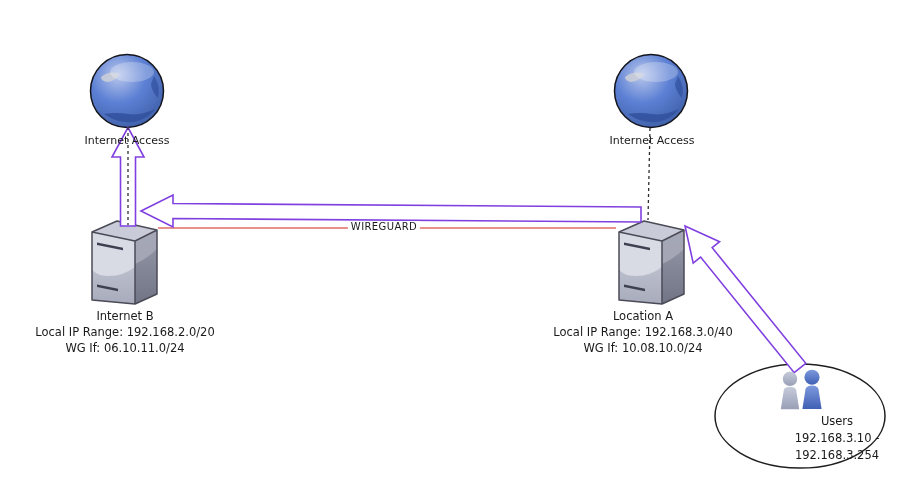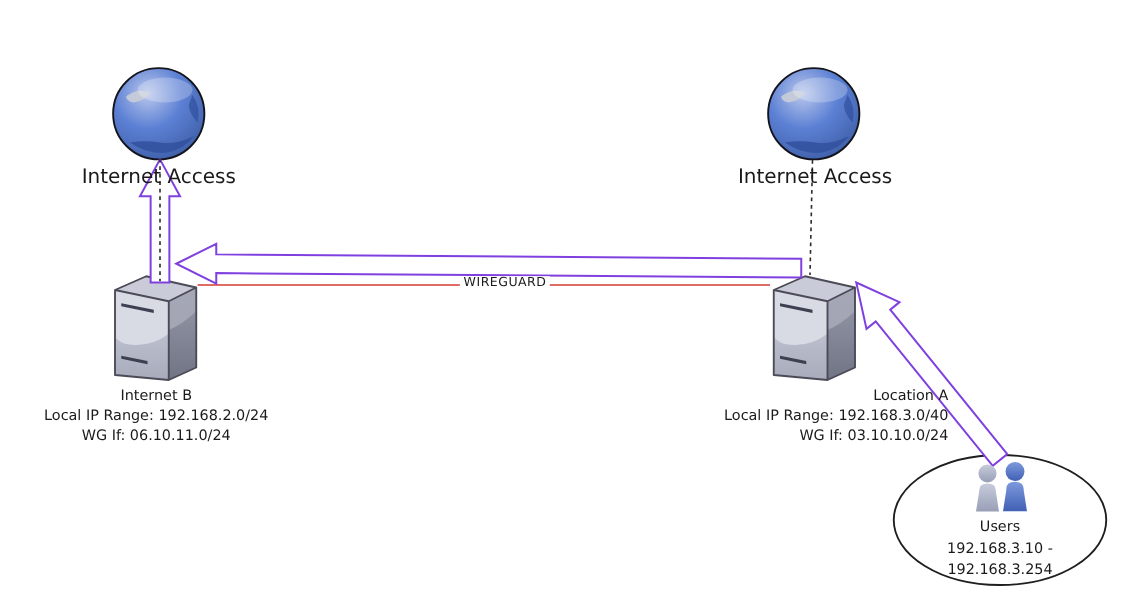--- a/index.html
+++ b/index.html
@@ -15,29 +15,29 @@
   .lbl{
     position:absolute;
     transform:translateX(-50%);
     text-align:center;
     white-space:nowrap;
     z-index:2;
     font-size:11.5px;
     line-height:16px;
     color:#1a1a1a;
   }
-  .lbl-small{font-size:16px;line-height:13px;}
+  .lbl-small{font-size:11px;line-height:13px;}
   .lbl-wireguard{
     font-size:10px;
     letter-spacing:.4px;
     background:#ffffff;
     padding:0 3px;
     line-height:12px;
   }
-  .lbl-users{line-height:17px;}
+  .lbl-users{line-height:17px;margin-left:37px;}
 </style>
 </head>
 <body>
 
 <div id="canvas">
 
   <svg id="diagram-svg" width="902" height="485" viewBox="0 0 902 485">
     <defs>
       <radialGradient id="gGlobe" cx="38%" cy="28%" r="85%">
         <stop offset="0%" stop-color="#b9c7ec"></stop>
@@ -106,31 +106,31 @@
     <use href="#person" transform="translate(790,392) scale(1.15)" fill="url(#gPersonGray)"></use>
     <use href="#person" transform="translate(812,391) scale(1.2)" fill="url(#gPersonBlue)"></use>
   </svg>
 
   <div class="lbl lbl-small" style="left:127px;top:134px;">Internet Access</div>
 
   <div class="lbl lbl-small" style="left:652px;top:134px;">Internet Access</div>
 
   <div class="lbl" style="left:125px;top:308px;">
     <div>Internet B</div>
-    <div>Local IP Range: 192.168.2.0/24</div>
+    <div>Local IP Range: 192.168.2.0/20</div>
     <div>WG If: 06.10.11.0/24</div>
   </div>
 
-  <div class="lbl" style="left:669px;top:308px;text-align:right;">
+  <div class="lbl" style="left:643px;top:308px;">
     <div>Location A</div>
     <div>Local IP Range: 192.168.3.0/40</div>
-    <div>WG If: 03.10.10.0/24</div>
+    <div>WG If: 10.08.10.0/24</div>
   </div>
 
-  <div class="lbl lbl-wireguard" style="left:384px;top:221px;margin-left:20px;">WIREGUARD</div>
+  <div class="lbl lbl-wireguard" style="left:384px;top:221px;">WIREGUARD</div>
 
   <div class="lbl lbl-users" style="left:800px;top:413px;">
     <div>Users</div>
     <div>192.168.3.10 -</div>
     <div>192.168.3.254</div>
   </div>
 
 </div>
 
 </body></html>

